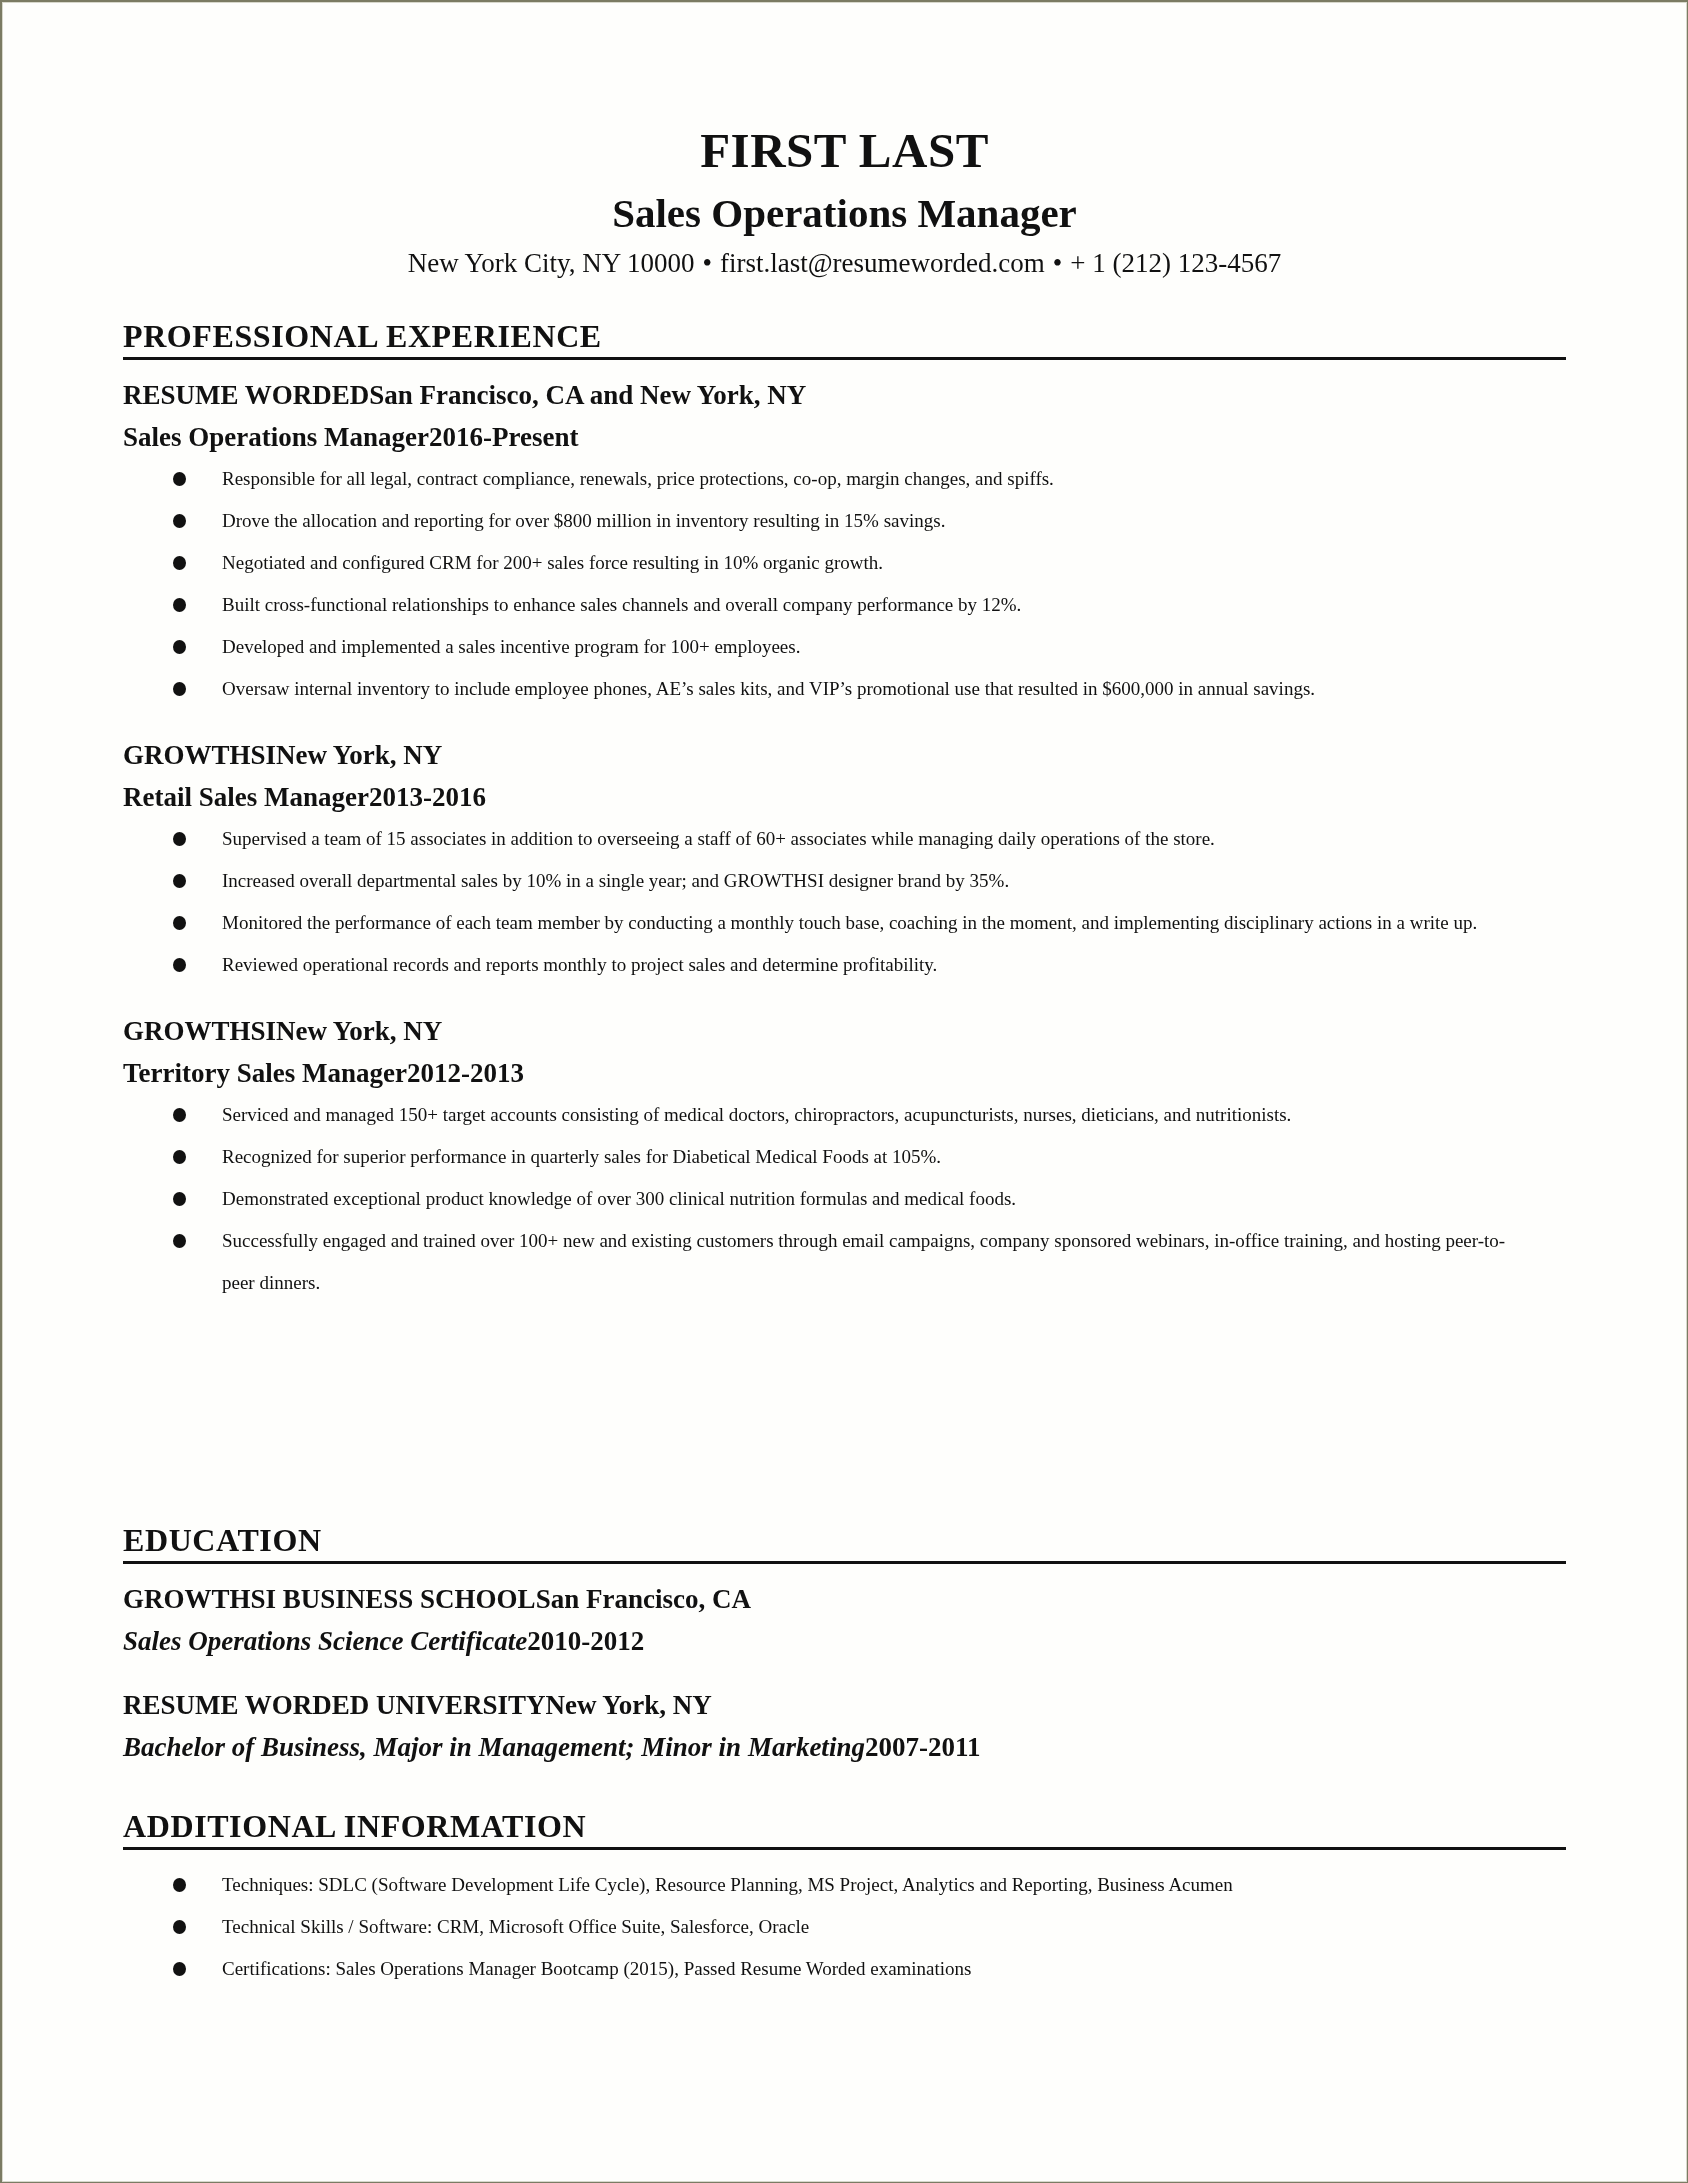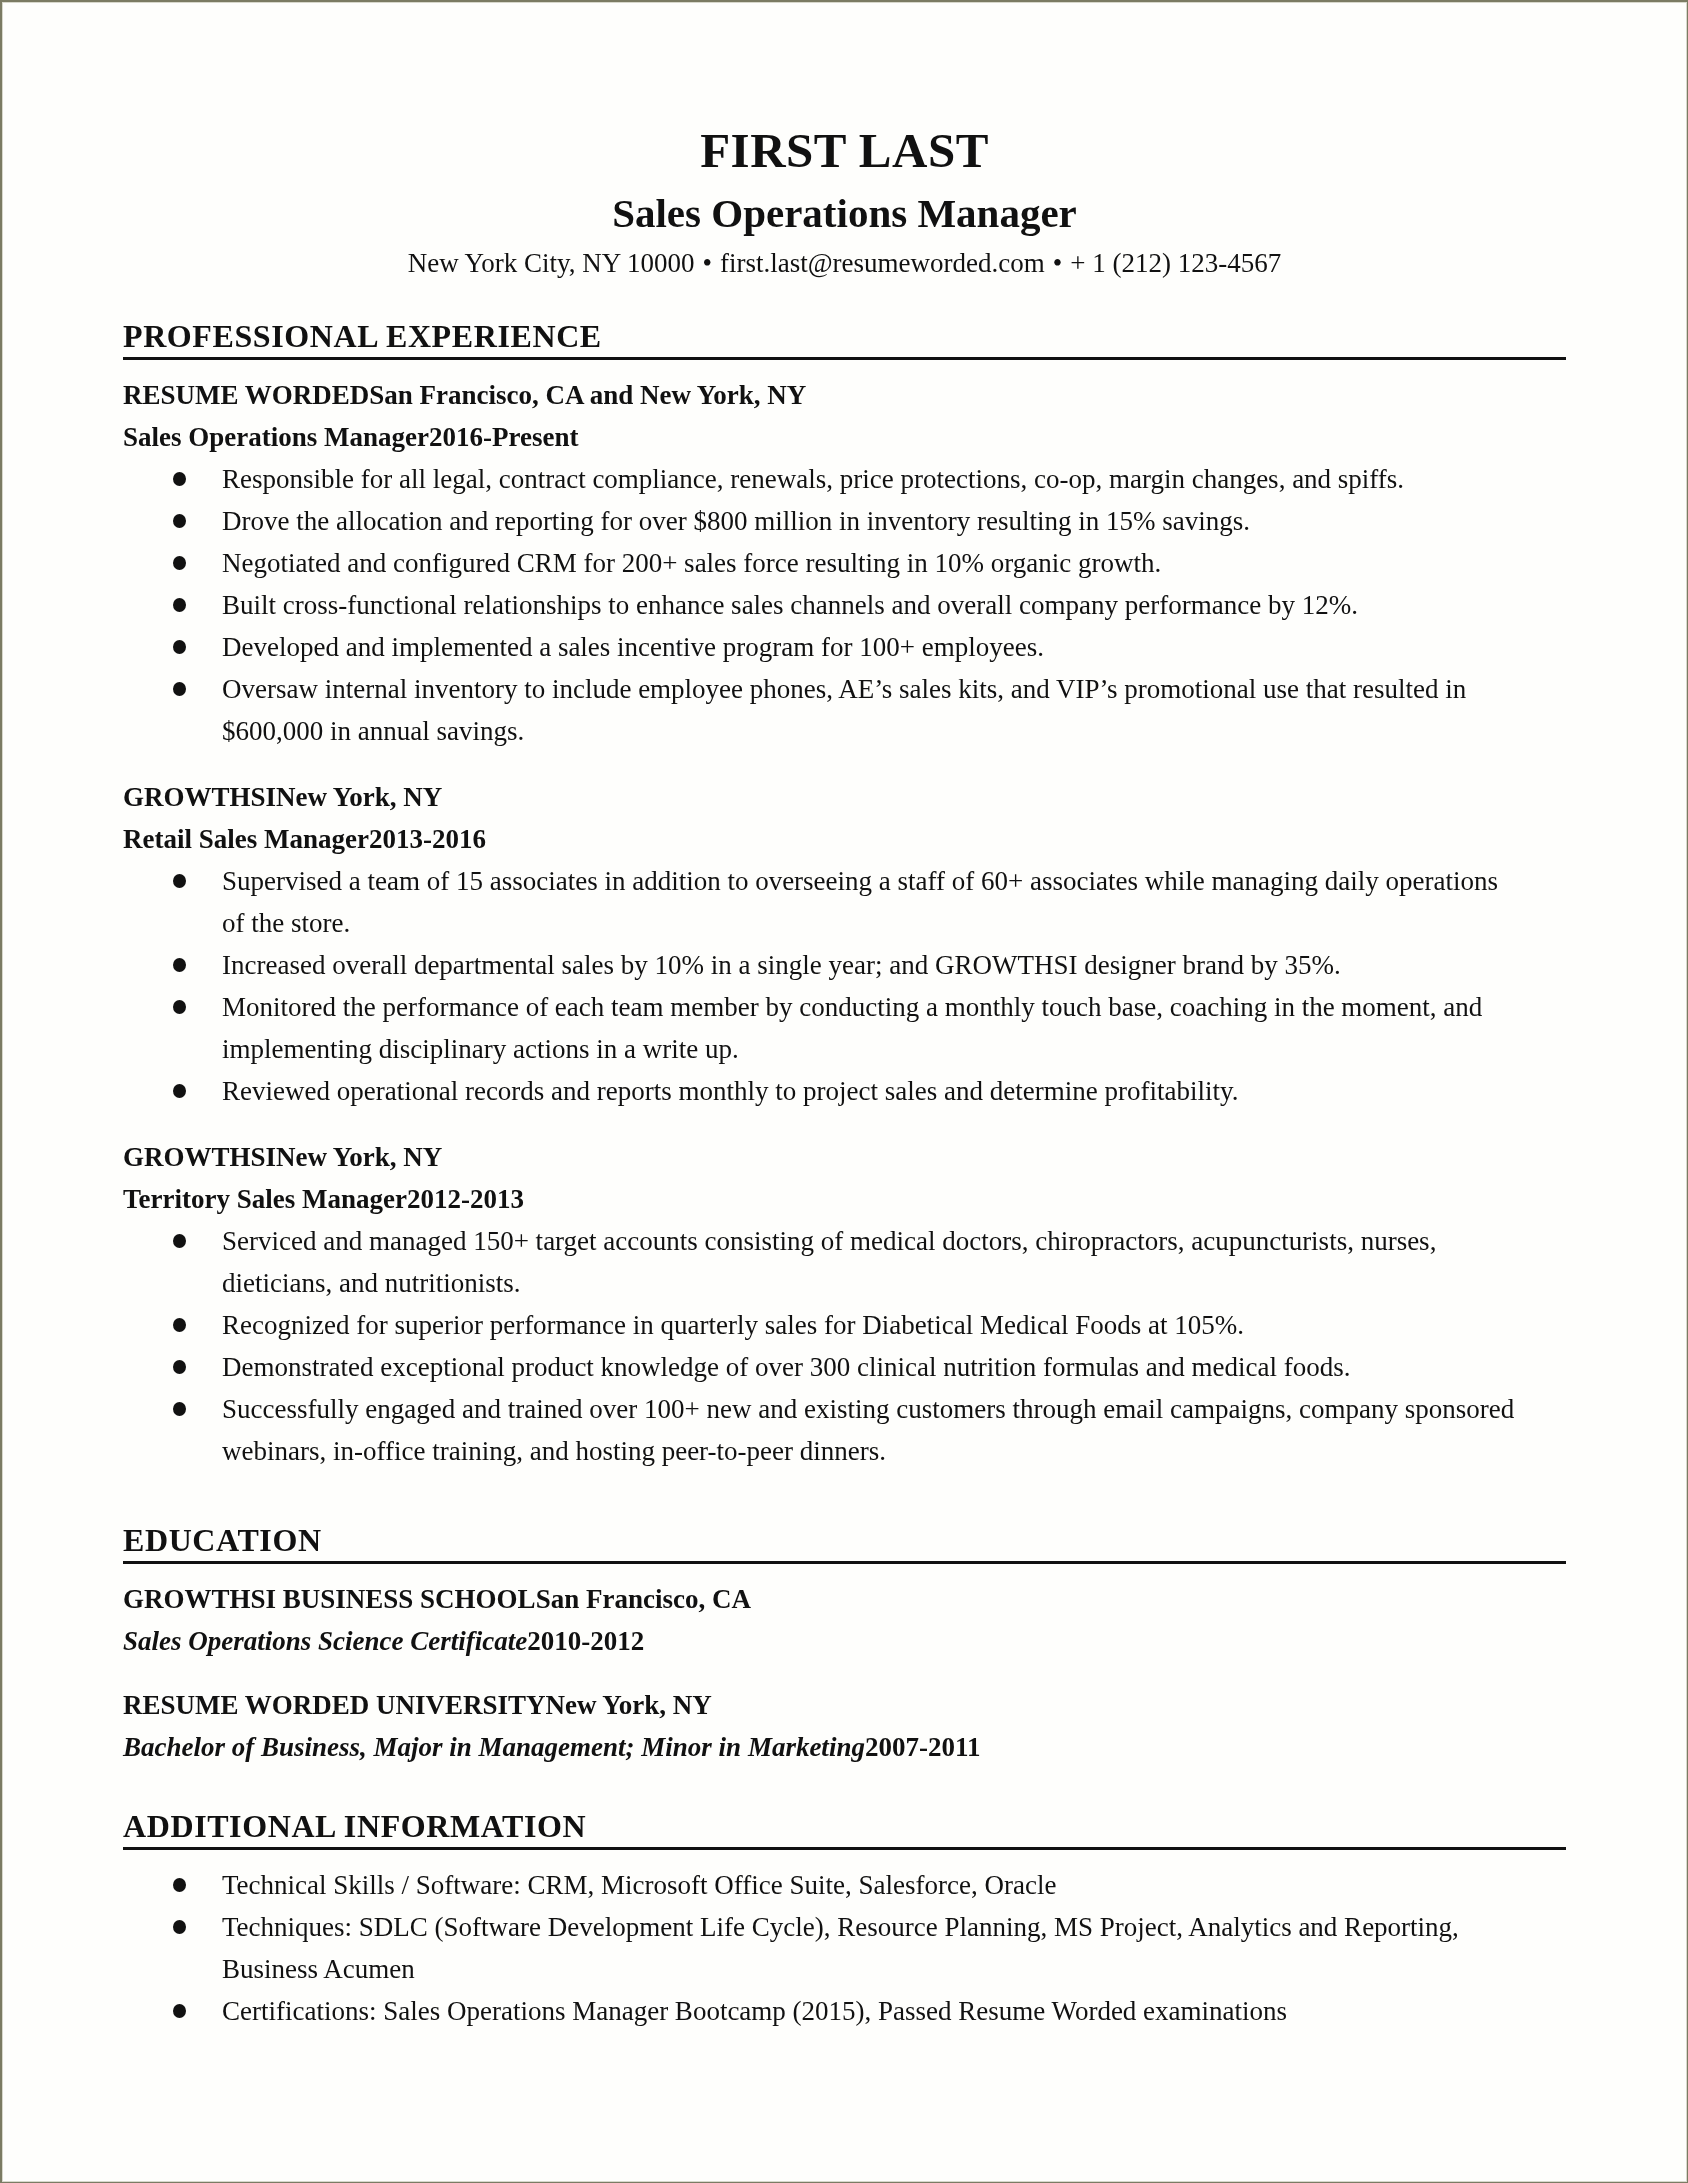--- a/index.html
+++ b/index.html
@@ -78,21 +78,21 @@
   .row .italic { font-style: italic; }
   .bullets {
     list-style: none;
     margin: 0;
     padding: 0;
   }
   .bullets li {
     position: relative;
     padding-left: 99px;
     padding-right: 40px;
-    font-size: 27px;
+    font-size: 19px;
     line-height: 42px;
   }
   .bullets li .dot {
     position: absolute;
     left: 50px;
     top: 14px;
     width: 13px;
     height: 14px;
     border-radius: 50%;
     background: #111;
@@ -194,20 +194,20 @@
       <div class="row">
         <span class="italic">Bachelor of Business, Major in Management; Minor in Marketing</span>
         <span>2007-2011</span>
       </div>
     </div>
   </div>
 
   <div class="section" style="top:1807px;">
     <div class="section-title">ADDITIONAL INFORMATION</div>
     <ul class="bullets">
+      <li><span class="dot"></span><span>Techniques: SDLC (Software Development Life Cycle), Resource Planning, MS Project, Analytics and Reporting, Business Acumen</span></li>
       <li><span class="dot"></span><span>Technical Skills / Software: CRM, Microsoft Office Suite, Salesforce, Oracle</span></li>
-      <li><span class="dot"></span><span>Techniques: SDLC (Software Development Life Cycle), Resource Planning, MS Project, Analytics and Reporting, Business Acumen</span></li>
       <li><span class="dot"></span><span>Certifications: Sales Operations Manager Bootcamp (2015), Passed Resume Worded examinations</span></li>
     </ul>
   </div>
 
 </div>
 
 
 </body></html>

